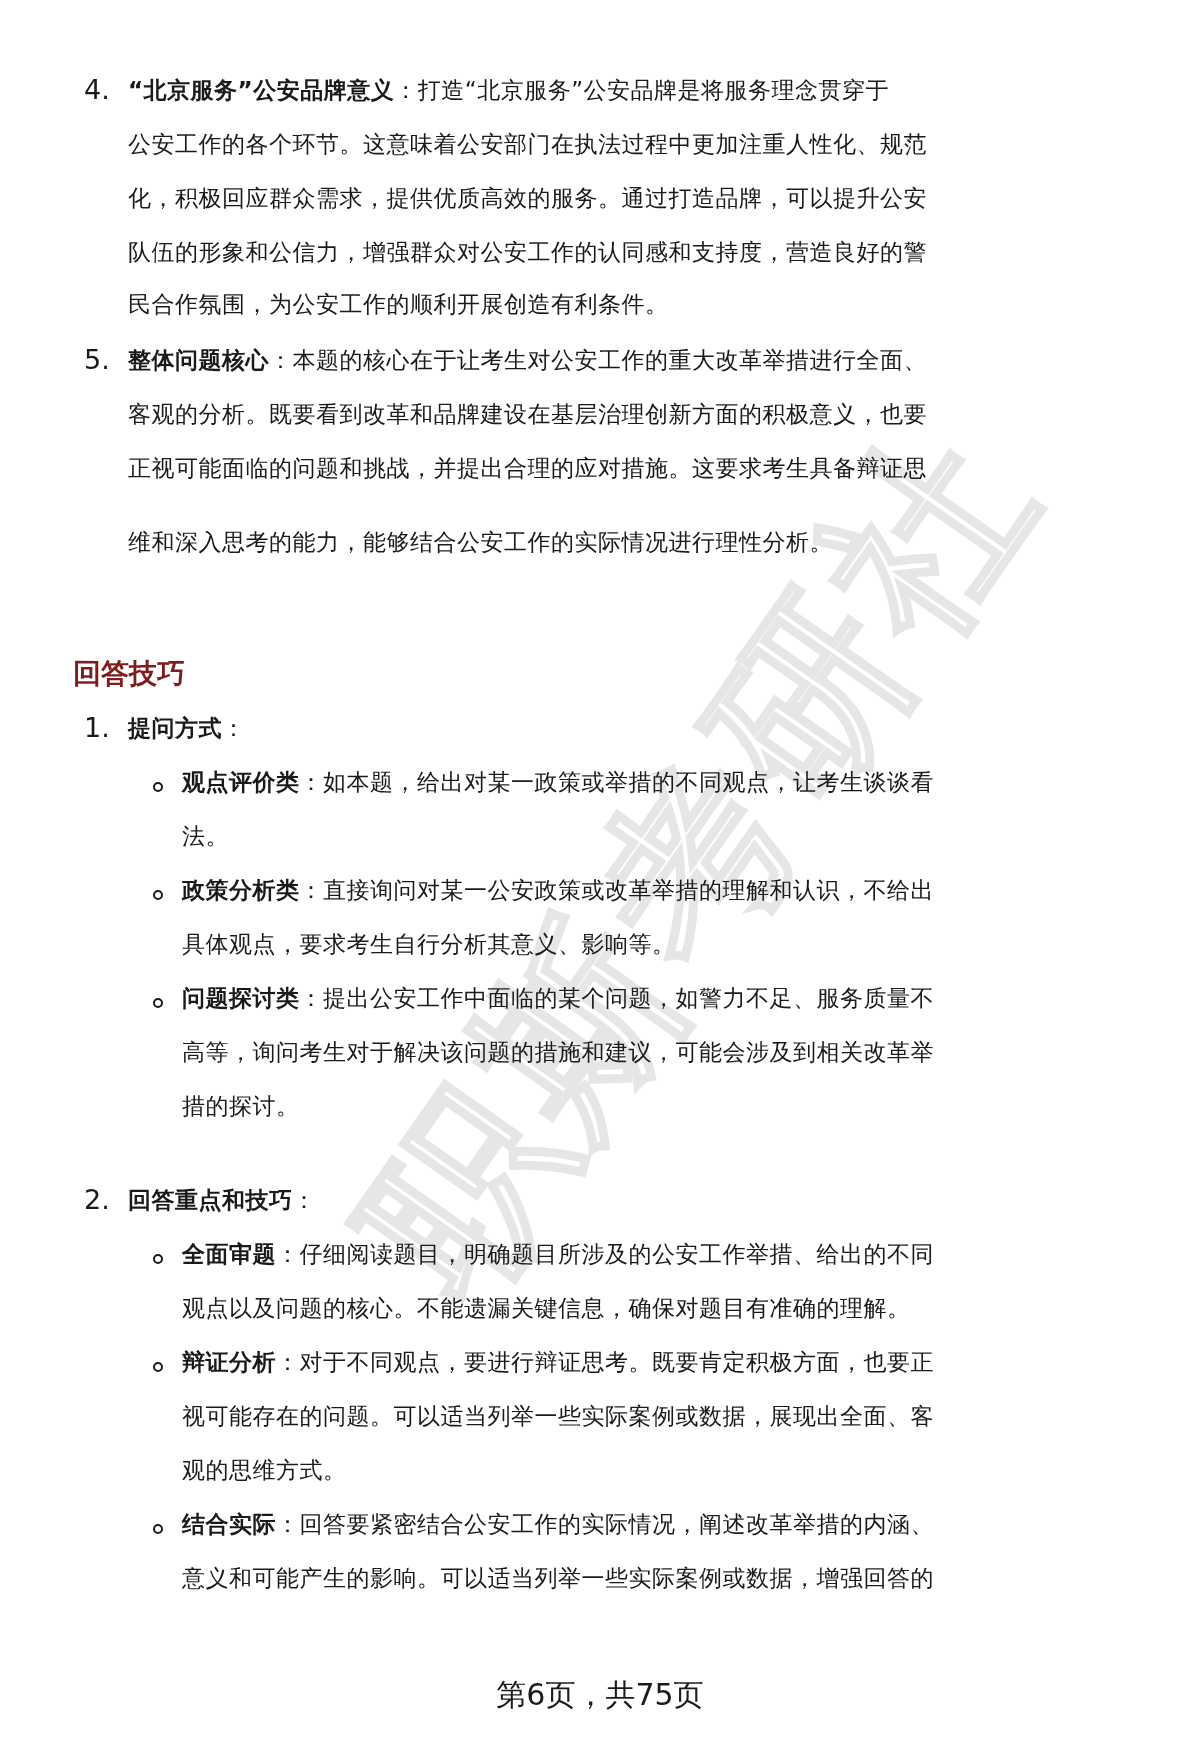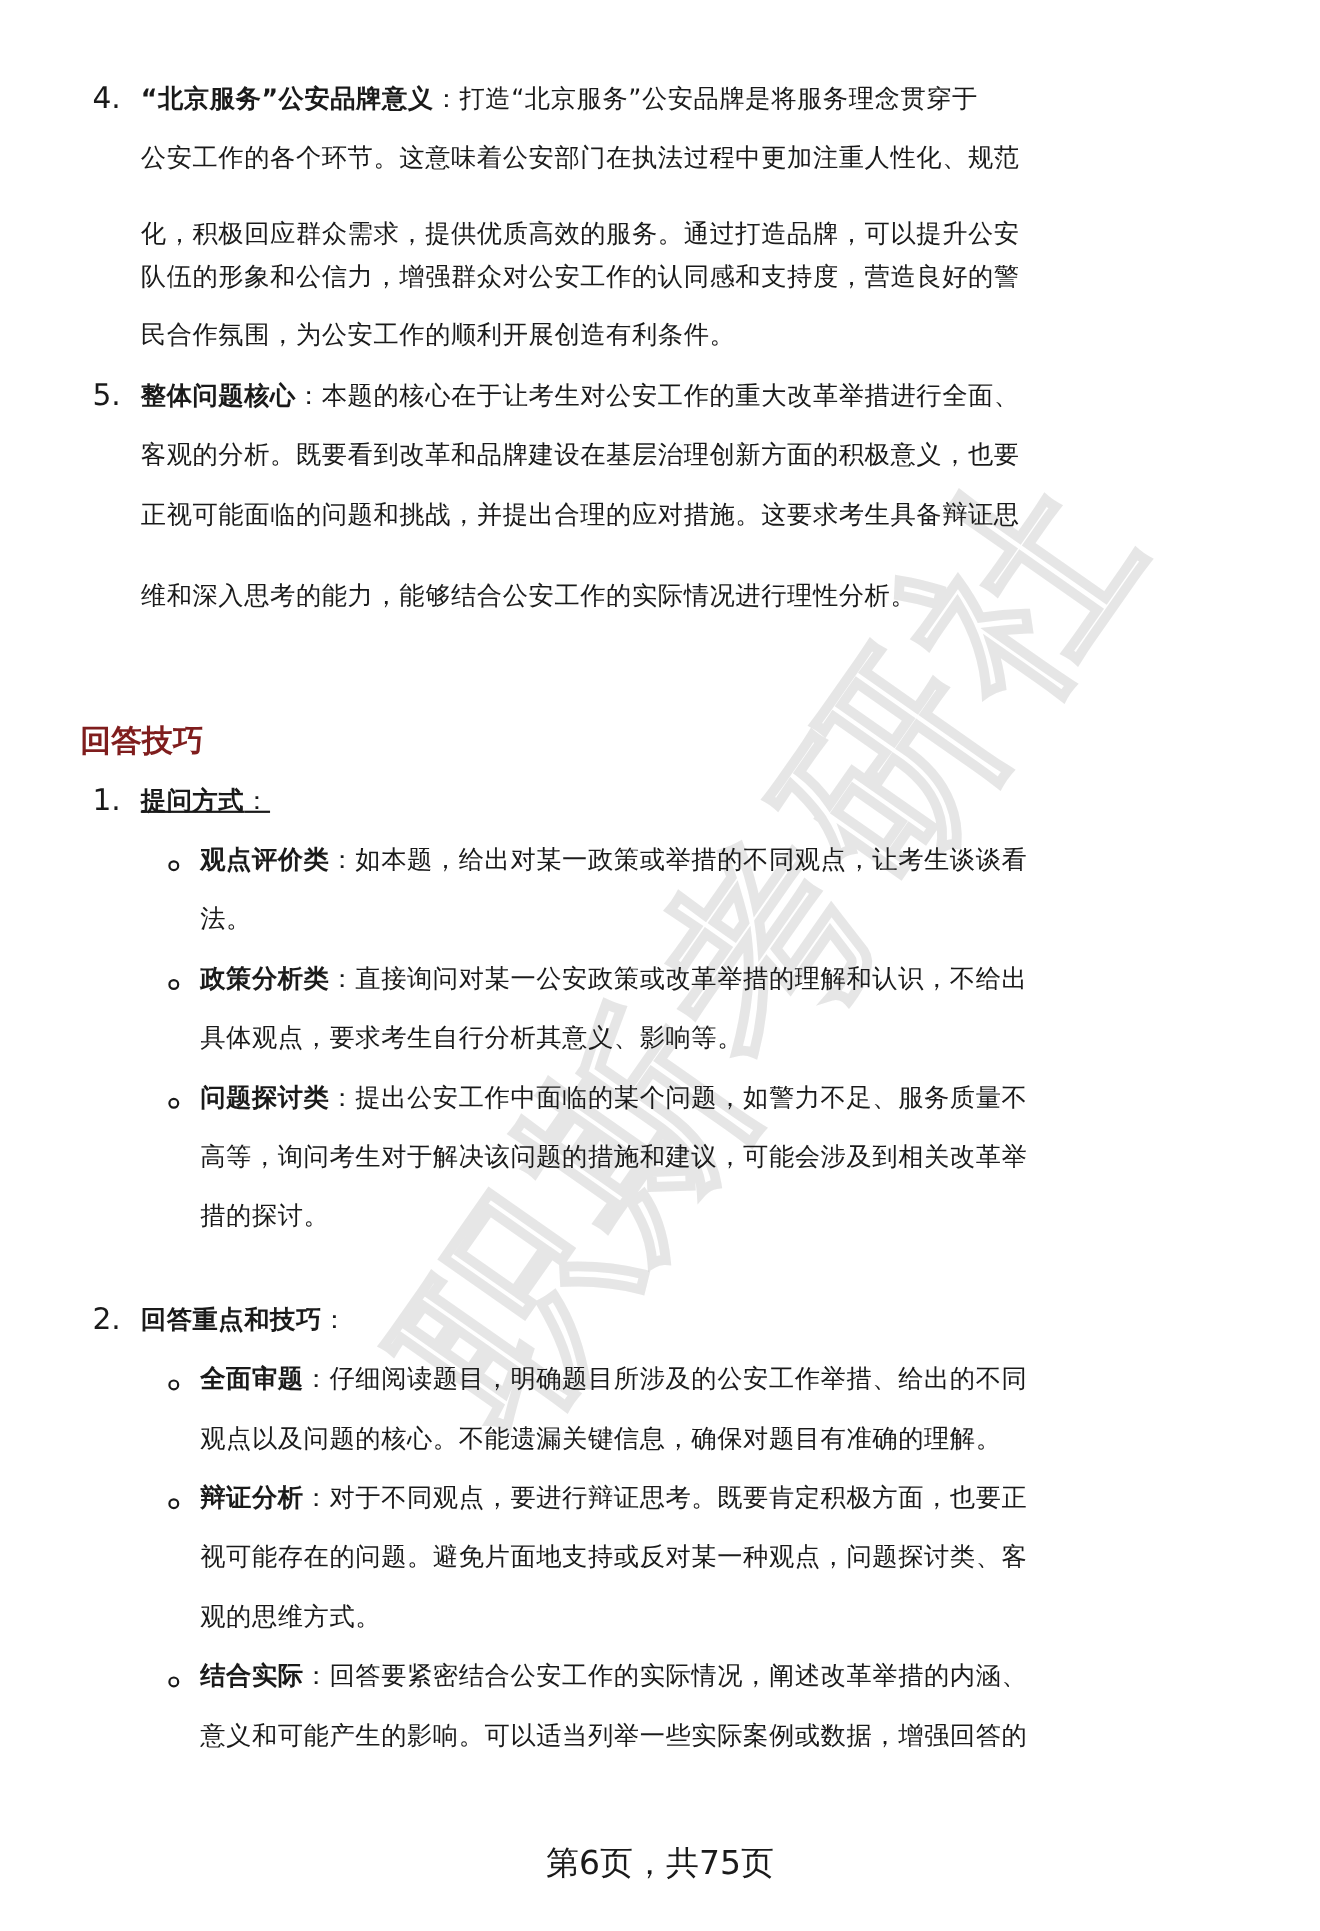--- a/index.html
+++ b/index.html
@@ -86,38 +86,38 @@
 <body>
 
 <div class="watermark">职斯考研社</div>
 
 <div class="page">
 
   <div>
     <span class="num" style="left:84px; top:70px;">4.</span>
     <span class="line" style="left:128px; top:70px;"><span class="bold">“北京服务”公安品牌意义</span><span>：</span><span>打造“北京服务”公安品牌是将服务理念贯穿于</span></span>
     <span class="line" style="left:128px; top:124px;">公安工作的各个环节。这意味着公安部门在执法过程中更加注重人性化、规范</span>
-    <span class="line" style="left:128px; top:178px;margin-top:15px;">化，积极回应群众需求，提供优质高效的服务。通过打造品牌，可以提升公安</span>
+    <span class="line" style="left:128px; top:178px;">化，积极回应群众需求，提供优质高效的服务。通过打造品牌，可以提升公安</span>
     <span class="line" style="left:128px; top:232px;">队伍的形象和公信力，增强群众对公安工作的认同感和支持度，营造良好的警</span>
     <span class="line" style="left:128px; top:286px;font-family:Liberation Mono, monospace;">民合作氛围，为公安工作的顺利开展创造有利条件。</span>
   </div>
 
   <div>
     <span class="num" style="left:84px; top:340px;">5.</span>
     <span class="line" style="left:128px; top:340px;"><span class="bold">整体问题核心</span><span>：</span><span>本题的核心在于让考生对公安工作的重大改革举措进行全面、</span></span>
     <span class="line" style="left:128px; top:394px;">客观的分析。既要看到改革和品牌建设在基层治理创新方面的积极意义，也要</span>
     <span class="line" style="left:128px; top:448px;">正视可能面临的问题和挑战，并提出合理的应对措施。这要求考生具备辩证思</span>
     <span class="line" style="left:128px; top:522px;">维和深入思考的能力，能够结合公安工作的实际情况进行理性分析。</span>
   </div>
 
   <div class="heading">回答技巧</div>
 
   <div>
     <span class="num" style="left:84px; top:708px;">1.</span>
-    <span class="line" style="left:128px; top:708px;text-decoration:underline;"><span class="bold">提问方式</span><span>：</span></span>
+    <span class="line" style="left:128px; top:708px;"><span class="bold">提问方式</span><span>：</span></span>
 
     <span class="bullet" style="left:153px; top:782px;"></span>
     <span class="line" style="left:182px; top:762px;"><span class="bold">观点评价类</span><span>：</span><span>如本题，给出对某一政策或举措的不同观点，让考生谈谈看</span></span>
     <span class="line" style="left:182px; top:816px;">法。</span>
 
     <span class="bullet" style="left:153px; top:890px;"></span>
     <span class="line" style="left:182px; top:870px;"><span class="bold">政策分析类</span><span>：</span><span>直接询问对某一公安政策或改革举措的理解和认识，不给出</span></span>
     <span class="line" style="left:182px; top:924px;">具体观点，要求考生自行分析其意义、影响等。</span>
 
     <span class="bullet" style="left:153px; top:998px;"></span>
@@ -129,21 +129,21 @@
   <div>
     <span class="num" style="left:84px; top:1180px;">2.</span>
     <span class="line" style="left:128px; top:1180px;"><span class="bold">回答重点和技巧</span><span>：</span></span>
 
     <span class="bullet" style="left:153px; top:1254px;"></span>
     <span class="line" style="left:182px; top:1234px;"><span class="bold">全面审题</span><span>：</span><span>仔细阅读题目，明确题目所涉及的公安工作举措、给出的不同</span></span>
     <span class="line" style="left:182px; top:1288px;">观点以及问题的核心。不能遗漏关键信息，确保对题目有准确的理解。</span>
 
     <span class="bullet" style="left:153px; top:1362px;"></span>
     <span class="line" style="left:182px; top:1342px;"><span class="bold">辩证分析</span><span>：</span><span>对于不同观点，要进行辩证思考。既要肯定积极方面，也要正</span></span>
-    <span class="line" style="left:182px; top:1396px;">视可能存在的问题。避免片面地支持或反对某一种观点，问题探讨类、客</span>
+    <span class="line" style="left:182px; top:1396px;">视可能存在的问题。可以适当列举一些实际案例或数据，展现出全面、客</span>
     <span class="line" style="left:182px; top:1450px;">观的思维方式。</span>
 
     <span class="bullet" style="left:153px; top:1524px;"></span>
     <span class="line" style="left:182px; top:1504px;"><span class="bold">结合实际</span><span>：</span><span>回答要紧密结合公安工作的实际情况，阐述改革举措的内涵、</span></span>
     <span class="line" style="left:182px; top:1558px;">意义和可能产生的影响。可以适当列举一些实际案例或数据，增强回答的</span>
   </div>
 
   <div class="footer">第6页，共75页</div>
 </div>
 

